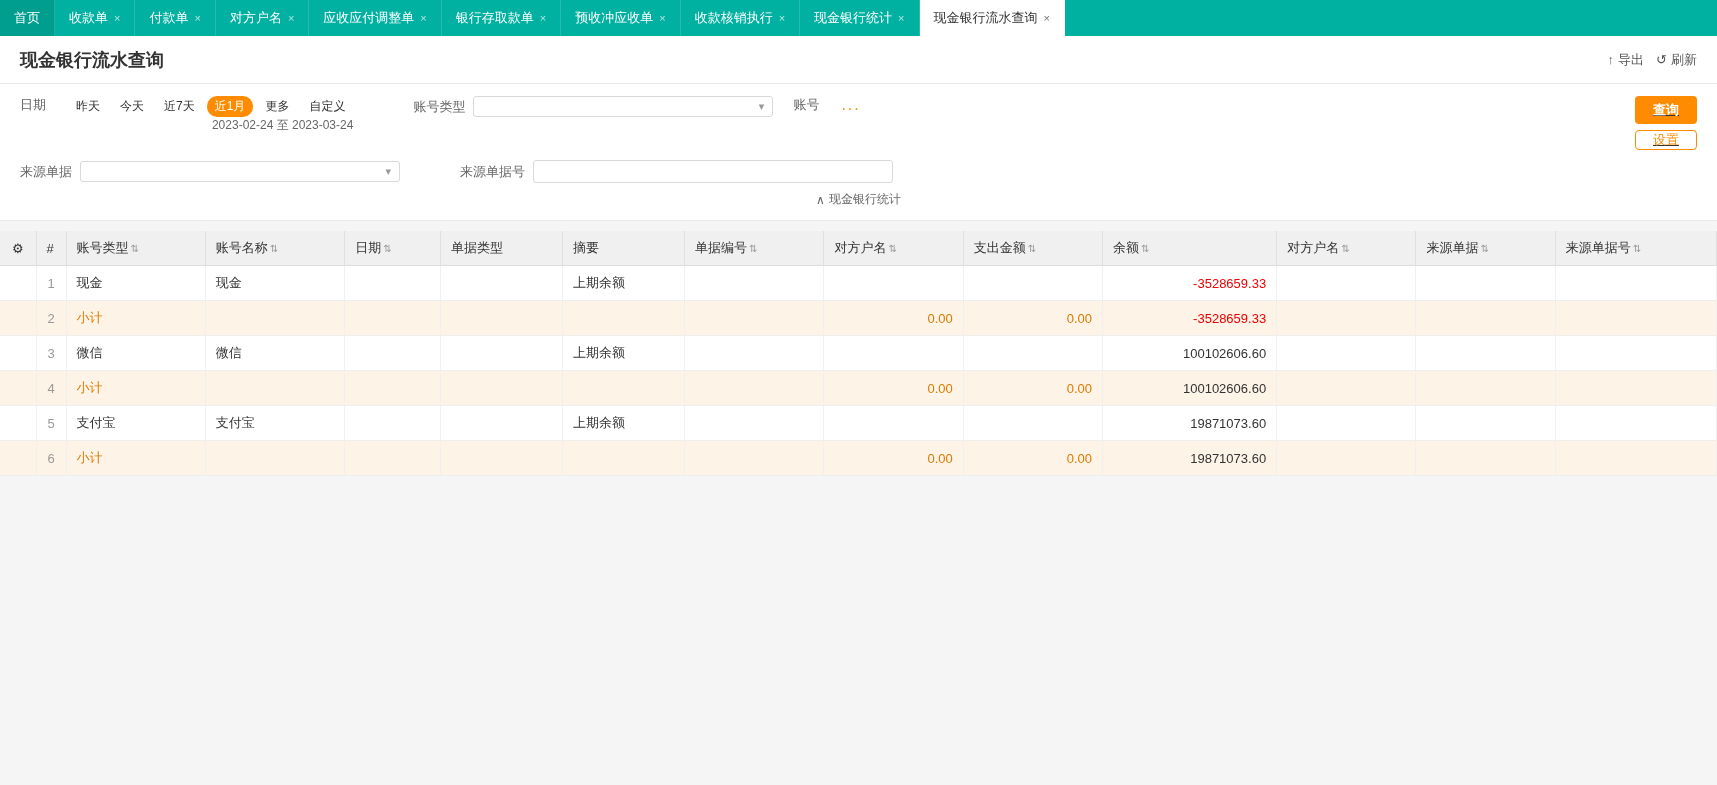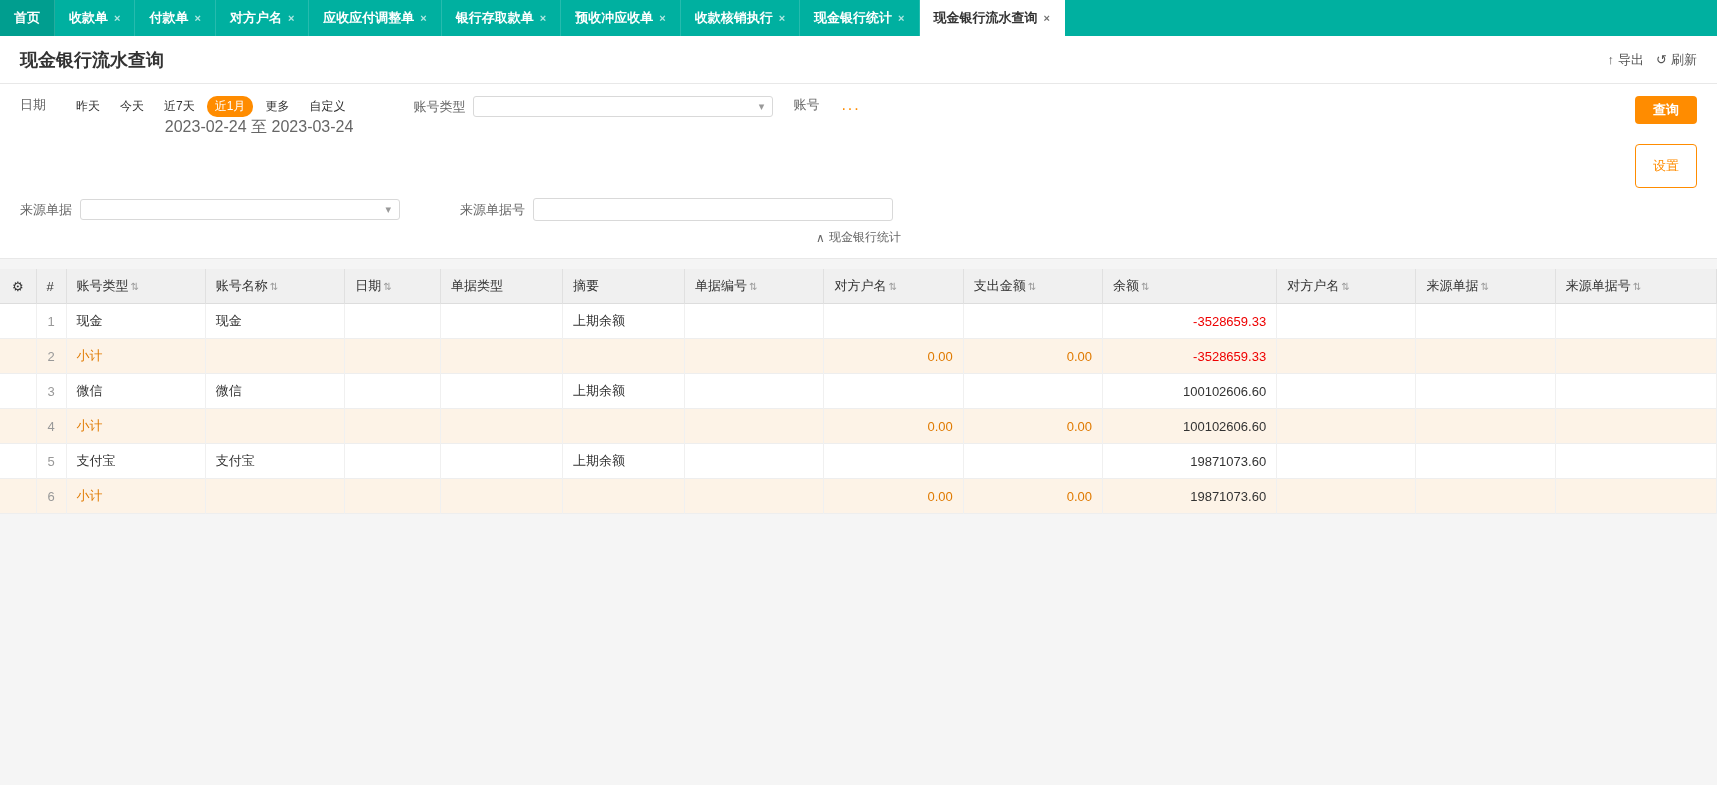--- a/index.html
+++ b/index.html
@@ -16,21 +16,20 @@
     .nav-item {
       color: #fff;
       padding: 16px 14px;
       height: 100%;
       display: flex;
       align-items: center;
       cursor: pointer;
       white-space: nowrap;
       font-size: 13px;
       border-right: 1px solid rgba(255,255,255,0.15);
-      font-weight: bold;
     }
     .nav-item.home { background: rgba(0,0,0,0.1); }
     .nav-item.active {
       background: #fff;
       color: #333;
     }
     .nav-item .close-x {
       margin-left: 6px;
       font-size: 11px;
       opacity: 0.7;
@@ -89,21 +88,21 @@
       color: #333;
       font-size: 12px;
     }
     .date-btn.active {
       background: #ff8c00;
       color: #fff;
       border-radius: 10px;
     }
     .date-range {
       color: #666;
-      font-size: 16px;
+      font-size: 12px;
       margin-left: 4px;
     }
     .filter-select {
       display: flex;
       align-items: center;
       border: 1px solid #d9d9d9;
       border-radius: 3px;
       padding: 3px 8px;
       min-width: 200px;
       cursor: pointer;
@@ -135,21 +134,21 @@
       padding: 5px 18px;
       cursor: pointer;
       font-size: 13px;
       font-weight: bold;
     }
     .settings-btn {
       background: #fff;
       color: #ff8c00;
       border: 1px solid #ff8c00;
       border-radius: 4px;
-      padding: 12px 16px;
+      padding: 0 16px;
       cursor: pointer;
       font-size: 13px;
     }
     .collapse-bar {
       display: flex;
       justify-content: center;
       align-items: center;
       cursor: pointer;
       color: #666;
       font-size: 12px;
@@ -294,21 +293,21 @@
         <span class="filter-select-text"></span>
         <span class="filter-select-arrow">▾</span>
       </div>
     </div>
 
     <div class="filter-group">
       <span class="filter-label">账号</span>
       <span class="ellipsis-btn">...</span>
     </div>
 
-    <div style="display:flex; flex-direction:column; gap:20px; margin-left:auto;">
+    <div style="display:flex; flex-direction:column; gap:6px; margin-left:auto;text-decoration:underline;">
       <button class="query-btn">查询</button>
       <button class="settings-btn">设置</button>
     </div>
   </div>
 
   <div class="second-filter-row">
     <div class="filter-group">
       <span class="filter-label">来源单据</span>
       <div class="filter-select" style="min-width:320px;">
         <span class="filter-select-text"></span>

